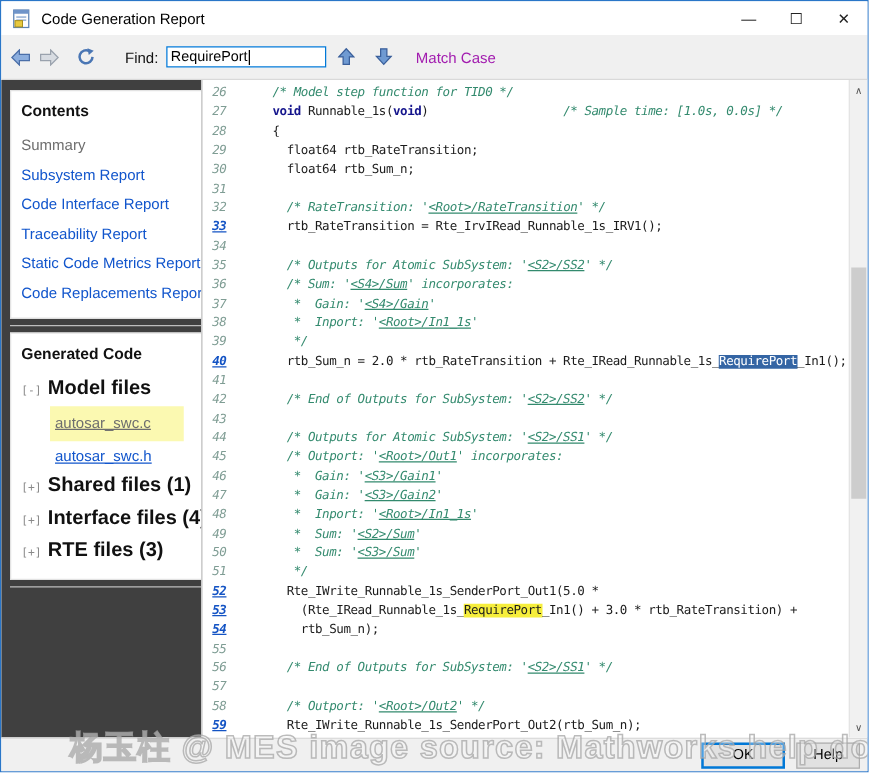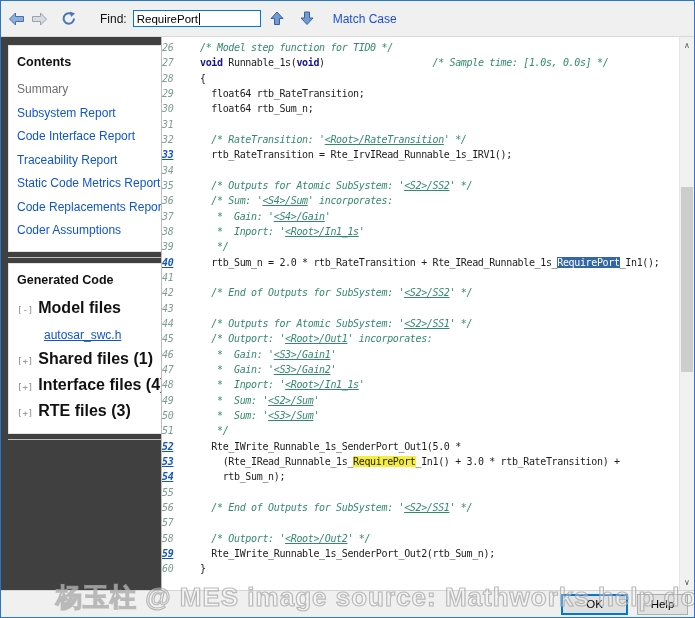--- a/index.html
+++ b/index.html
@@ -13,21 +13,21 @@
   .win-controls { margin-left:auto; display:flex; height:100%; }
   .win-btn { width:38px; height:100%; display:flex; align-items:center; justify-content:center; font-size:12px; color:#222; cursor:default; }
 
   
   .toolbar { height:36px; background:#f0f0f0; border-bottom:1px solid #d9d9d9; display:flex; align-items:center; padding-left:6px; flex:0 0 auto; }
   .tb-icon { width:19px; height:16px; margin-right:4px; display:flex; align-items:center; justify-content:center; }
   .tb-icon svg { display:block; }
   .find-label { font-size:12px; color:#111; margin:0 6px 0 18px; }
   .find-input { width:128px; height:17px; background:#fff; border:1px solid #0078d7; font-size:11.5px; font-family:"Liberation Sans",sans-serif; display:flex; align-items:center; padding-left:3px; }
   .caret { display:inline-block; width:1px; height:12px; background:#000; margin-left:1px; }
-  .match-case { font-size:12px; color:#1d4ed8; margin-left:12px; }
+  .match-case { font-size:12px; color:#a21caf; margin-left:12px; }
   .find-arrow { margin-left:7px; }
 
   
   .main { flex:1 1 auto; display:flex; min-height:0; }
   .sidebar { width:160px; background:#404040; padding:8px 15px 0 7px; flex:0 0 auto; }
   .panel { width:164px; background:#fff; border:1px solid #e3e3e3; padding:9px 6px 8px 8px; }
   .panel-heading { font-size:12.5px; font-weight:bold; color:#111; margin-bottom:9px; }
   .nav-link { display:block; font-size:12px; line-height:23.5px; color:#1155cc; cursor:pointer; white-space:nowrap; }
   .nav-link.visited { color:#6e6e6e; }
   .sb-hr { width:164px; border-top:1px solid #bdbdbd; margin:5px 0 5px 0; }
@@ -36,21 +36,21 @@
   .tree-label { font-size:16px; font-weight:bold; color:#111; }
   .file-row { margin-left:27px; line-height:23px; }
   .file-link { font-size:12px; text-decoration:underline; color:#1155cc; cursor:pointer; }
   .file-link.visited { color:#6e6e6e; }
   .file-link.hl { background:#fbf9b1; display:inline-block; padding:2px 26px 3px 4px; margin-left:-4px; }
 
   
   .codepane { flex:1 1 auto; background:#fff; border-left:1px solid #bdbdbd; position:relative; overflow:hidden; padding:3px 15px 0 0; }
   .code-lines { font-family:"DejaVu Sans Mono", monospace; font-size:10px; letter-spacing:-0.35px; line-height:15.33px; white-space:pre; }
   .cl { display:flex; }
-  .ln { display:inline-block; width:27px; flex:0 0 auto; text-align:left; margin-right:11px; color:#7f9d94; font-style:italic; }
+  .ln { display:inline-block; width:27px; flex:0 0 auto; text-align:center; margin-right:29px; color:#7f9d94; font-style:italic; }
   .ln.lnk { color:#1353c4; font-weight:bold; text-decoration:underline; cursor:pointer; }
   .ct { flex:1 1 auto; }
   .s-code { color:#1c1c1c; }
   .s-comment { color:#338a6e; font-style:italic; }
   .s-comment-link { color:#338a6e; font-style:italic; text-decoration:underline; cursor:pointer; }
   .s-keyword { color:#14148c; font-weight:bold; }
   .s-sel { background:#3465a4; color:#fff; }
   .s-mark { background:#f6ee3c; color:#1c1c1c; }
 
   
@@ -67,20 +67,35 @@
   .btn-help { width:51px; border:1px solid #adadad; }
 
   
   .watermark { position:absolute; left:55px; bottom:2px; z-index:20; pointer-events:none; font-size:26px; font-weight:bold; letter-spacing:1px; color:rgba(255,255,255,0.30); -webkit-text-stroke:1.2px rgba(165,165,165,0.75); white-space:nowrap; }
 </style>
 </head>
 <body>
 
 <div class="window">
 
+  <div class="titlebar">
+    <svg class="app-icon" viewBox="0 0 16 16">
+      <rect x="2" y="1" width="12" height="14" fill="#fdfdfd" stroke="#5b82b5" stroke-width="1"></rect>
+      <rect x="2" y="1" width="12" height="3" fill="#6f94c9"></rect>
+      <rect x="4" y="6" width="8" height="1.3" fill="#9db6d8"></rect>
+      <rect x="4" y="8.5" width="8" height="1.3" fill="#9db6d8"></rect>
+      <rect x="3" y="9.5" width="6" height="5" fill="#e8c93e" stroke="#a88f1d" stroke-width="0.8"></rect>
+    </svg>
+    <span class="title-text">Code Generation Report</span>
+    <div class="win-controls">
+      <div class="win-btn">—</div>
+      <div class="win-btn">☐</div>
+      <div class="win-btn">✕</div>
+    </div>
+  </div>
 
   <div class="toolbar">
     <span class="tb-icon">
       <svg width="17" height="14" viewBox="0 0 17 14">
           <path d="M7.5 1 L1.5 7 L7.5 13 L7.5 9.5 L15.5 9.5 L15.5 4.5 L7.5 4.5 Z" fill="#8caede" stroke="#4a6ea8" stroke-width="1"></path>
         </svg>
     </span>
     <span class="tb-icon">
       <svg width="17" height="14" viewBox="0 0 17 14">
           <path d="M9.5 1 L15.5 7 L9.5 13 L9.5 9.5 L1.5 9.5 L1.5 4.5 L9.5 4.5 Z" fill="#d8dce2" stroke="#9aa2ad" stroke-width="1"></path>
@@ -115,31 +130,31 @@
     <div class="sidebar">
       <div class="panel">
         <div class="panel-heading">Contents</div>
         <div id="contents-links">
             <span class="nav-link visited">Summary</span>
             <span class="nav-link">Subsystem Report</span>
             <span class="nav-link">Code Interface Report</span>
             <span class="nav-link">Traceability Report</span>
             <span class="nav-link">Static Code Metrics Report</span>
             <span class="nav-link">Code Replacements Report</span>
-            <span class="nav-link">Coder Assumptions</span>
           </div>
       </div>
       <div class="sb-hr"></div>
       <div class="panel">
         <div class="panel-heading">Generated Code</div>
         <div id="gencode-tree">
             <div class="tree-row">
               <span class="expander">[-]</span>
               <span class="tree-label">Model files</span>
             </div>
+            <div class="file-row"><span class="file-link visited hl">autosar_swc.c</span></div>
             <div class="file-row"><span class="file-link">autosar_swc.h</span></div>
             <div class="tree-row">
               <span class="expander">[+]</span>
               <span class="tree-label">Shared files (1)</span>
             </div>
             <div class="tree-row">
               <span class="expander">[+]</span>
               <span class="tree-label">Interface files (4)</span>
             </div>
             <div class="tree-row">

